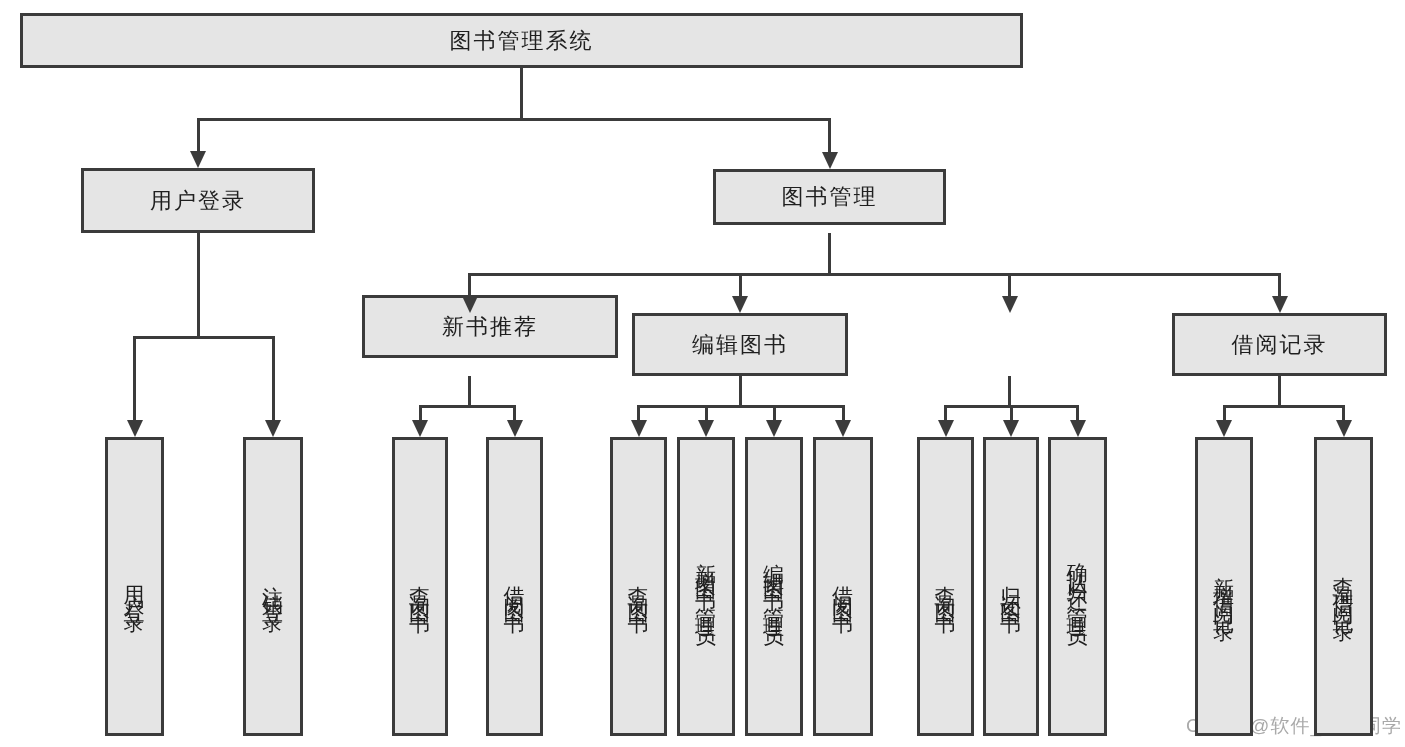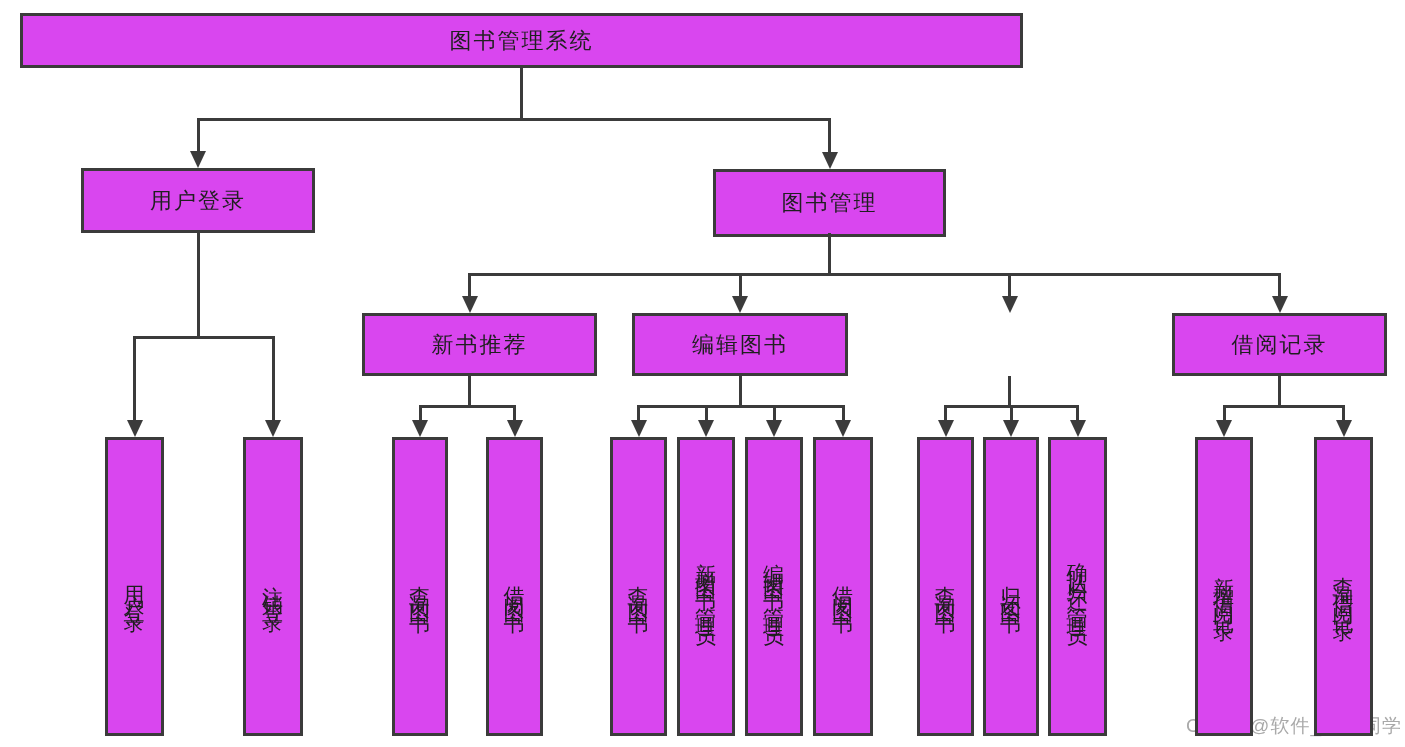--- a/index.html
+++ b/index.html
@@ -8,21 +8,21 @@
     position:relative;
     width:1405px;height:747px;
     background:#ffffff;
     overflow:hidden;
     font-family:"Liberation Sans", sans-serif;
   }
   .node{
     position:absolute;
     box-sizing:border-box;
     border:3px solid var(--line,#3b3b3b);
-    background:#d946ef;
+    background:#e5e5e5;
     display:flex;
     align-items:center;
     justify-content:center;
     color:var(--text,#1f1f1f);
     font-size:22px;
     letter-spacing:2px;
     white-space:nowrap;
   }
   .node.vertical{
     writing-mode:vertical-rl;
@@ -56,22 +56,22 @@
        1px  1px 0 #ffffff;
   }
 </style>
 </head>
 <body>
 
 <div class="canvas" id="canvas">
   <div class="watermark" style="left:1186px;top:713px;">CSDN @软件_小贺同学</div>
 <div class="node" style="left: 20px; top: 13px; width: 1003px; height: 55px;">图书管理系统</div>
     <div class="node" style="left: 81px; top: 168px; width: 234px; height: 65px;">用户登录</div>
-    <div class="node" style="left: 713px; top: 169px; width: 233px; height: 68px;">图书管理</div>
-    <div class="node" style="left: 362px; top: 313px; width: 235px; height: 63px;">新书推荐</div>
+    <div class="node" style="left: 713px; top: 169px; width: 233px; height: 56px;">图书管理</div>
+    <div class="node" style="left: 362px; top: 295px; width: 256px; height: 63px;">新书推荐</div>
     <div class="node" style="left: 632px; top: 313px; width: 216px; height: 63px;">编辑图书</div>
     <div class="node" style="left: 1172px; top: 313px; width: 215px; height: 63px;">借阅记录</div>
     <div class="node vertical" style="left: 105px; top: 437px; width: 59px; height: 299px;">用户登录</div>
     <div class="node vertical" style="left: 243px; top: 437px; width: 60px; height: 299px;">注销登录</div>
     <div class="node vertical" style="left: 392px; top: 437px; width: 56px; height: 299px;">查询图书</div>
     <div class="node vertical" style="left: 486px; top: 437px; width: 57px; height: 299px;">借阅图书</div>
     <div class="node vertical" style="left: 610px; top: 437px; width: 57px; height: 299px;">查询图书</div>
     <div class="node vertical" style="left: 677px; top: 437px; width: 58px; height: 299px;">新增图书（管理员）</div>
     <div class="node vertical" style="left: 745px; top: 437px; width: 58px; height: 299px;">编辑图书（管理员）</div>
     <div class="node vertical" style="left: 813px; top: 437px; width: 60px; height: 299px;">借阅图书</div>

